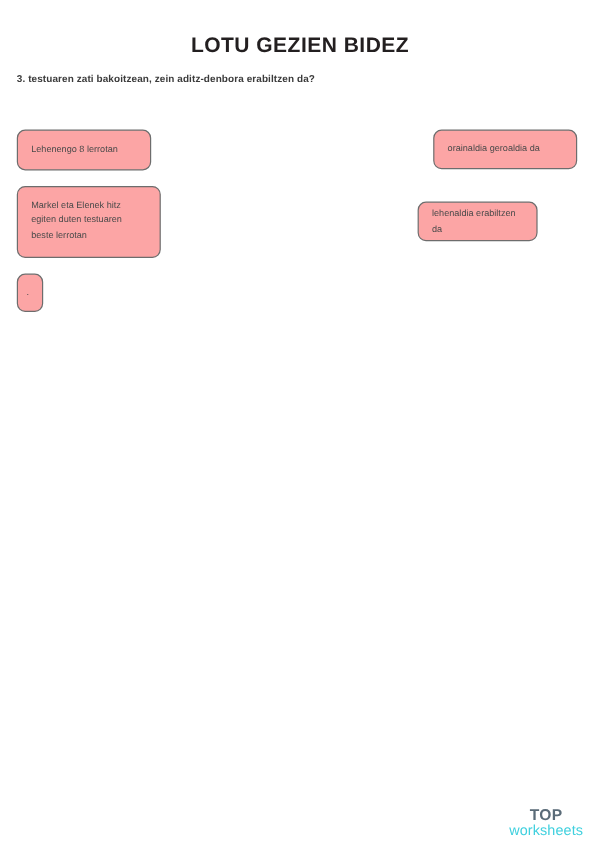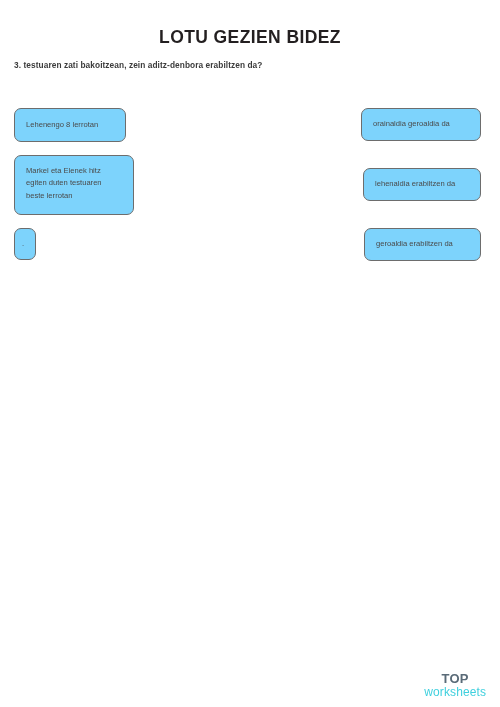--- a/index.html
+++ b/index.html
@@ -37,41 +37,41 @@
     font-size: 8.3px;
     font-weight: bold;
     letter-spacing: 0.08px;
     color: #3b3b3b;
   }
   .card {
     position: absolute;
     box-sizing: border-box;
     border: 1px solid #6d6d6d;
     border-radius: 7px;
-    background: #7dd3fc;
+    background: #fca5a5;
     color: #4a4a4a;
     font-size: 7.6px;
     line-height: 1.62;
     padding: 9px 11px;
     display: flex;
     align-items: center;
   }
   .card-text {
     display: block;
     width: 100%;
   }
   
   .card-left-1 { left: 14px;  top: 108px; width: 112px; height: 34px; }
   .card-left-2 { left: 14px;  top: 155px; width: 120px; height: 60px;
                  align-items: flex-start; }
   .card-left-3 { left: 14px;  top: 228px; width: 22px;  height: 32px;
                  padding: 6px 7px; }
   
   .card-right-1 { left: 361px; top: 108px; width: 120px; height: 33px; }
-  .card-right-2 { left: 363px; top: 168px; width: 118px; height: 33px; }
+  .card-right-2 { left: 348px; top: 168px; width: 100px; height: 33px; }
   .card-right-3 { left: 364px; top: 228px; width: 117px; height: 33px; }
 
   .footer-logo {
     position: absolute;
     right: 14px;
     bottom: 8px;
     text-align: center;
     line-height: 1.05;
   }
   .logo-top {
@@ -109,22 +109,19 @@
   </div>
 
   <div class="card card-right-1">
     <span class="card-text">orainaldia geroaldia da</span>
   </div>
 
   <div class="card card-right-2">
     <span class="card-text">lehenaldia erabiltzen da</span>
   </div>
 
-  <div class="card card-right-3">
-    <span class="card-text">geroaldia erabiltzen da</span>
-  </div>
 
   <div class="footer-logo">
     <div class="logo-top">TOP</div>
     <div class="logo-worksheets">worksheets</div>
   </div>
 
 </div>
 
 </body></html>

